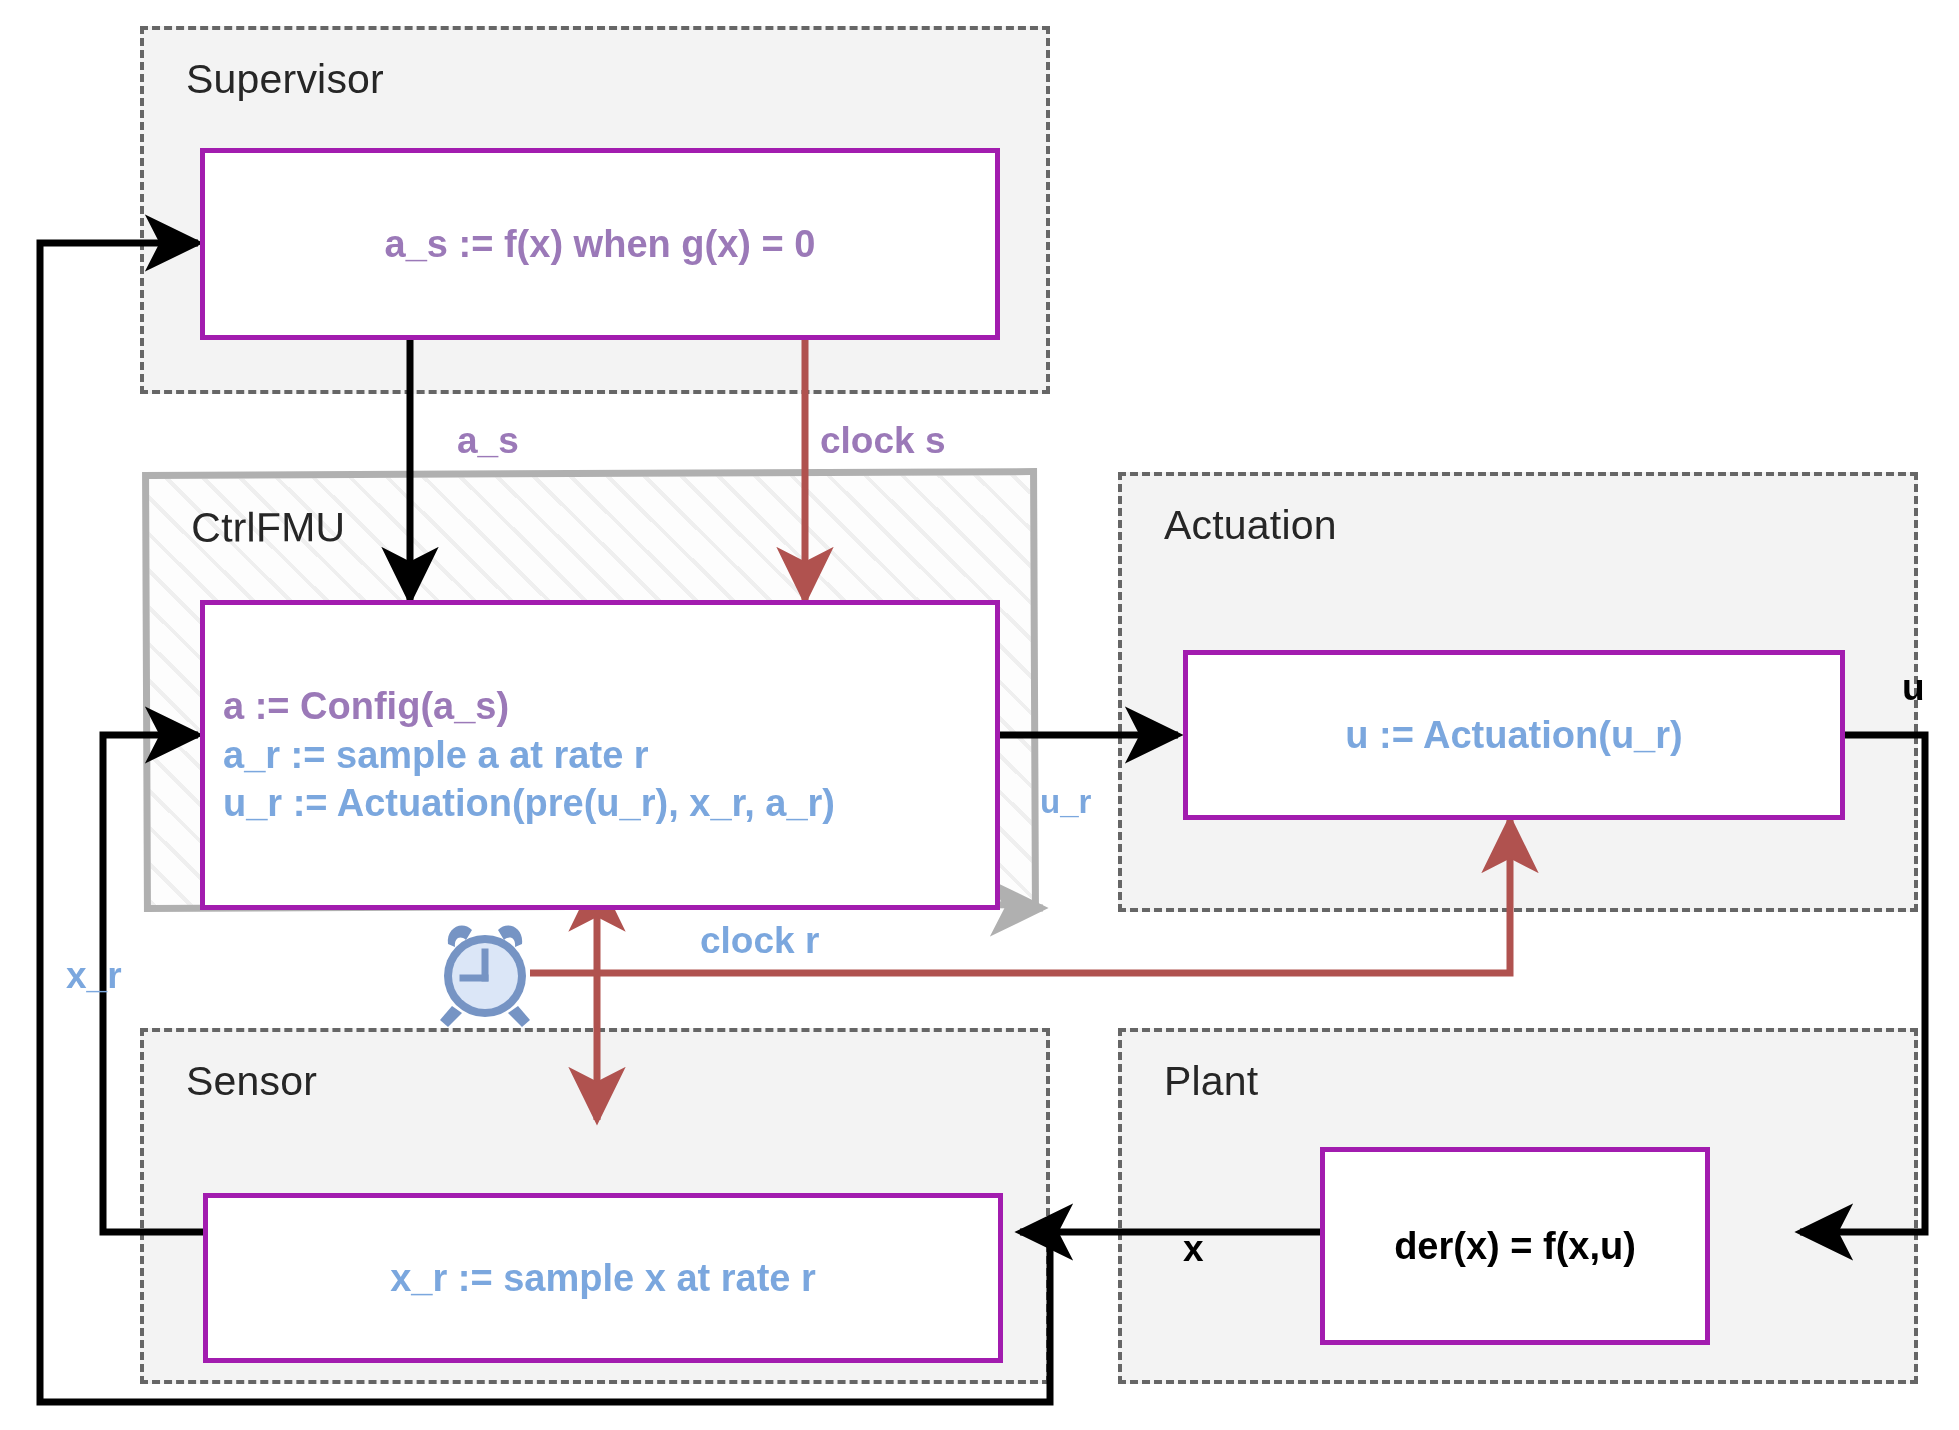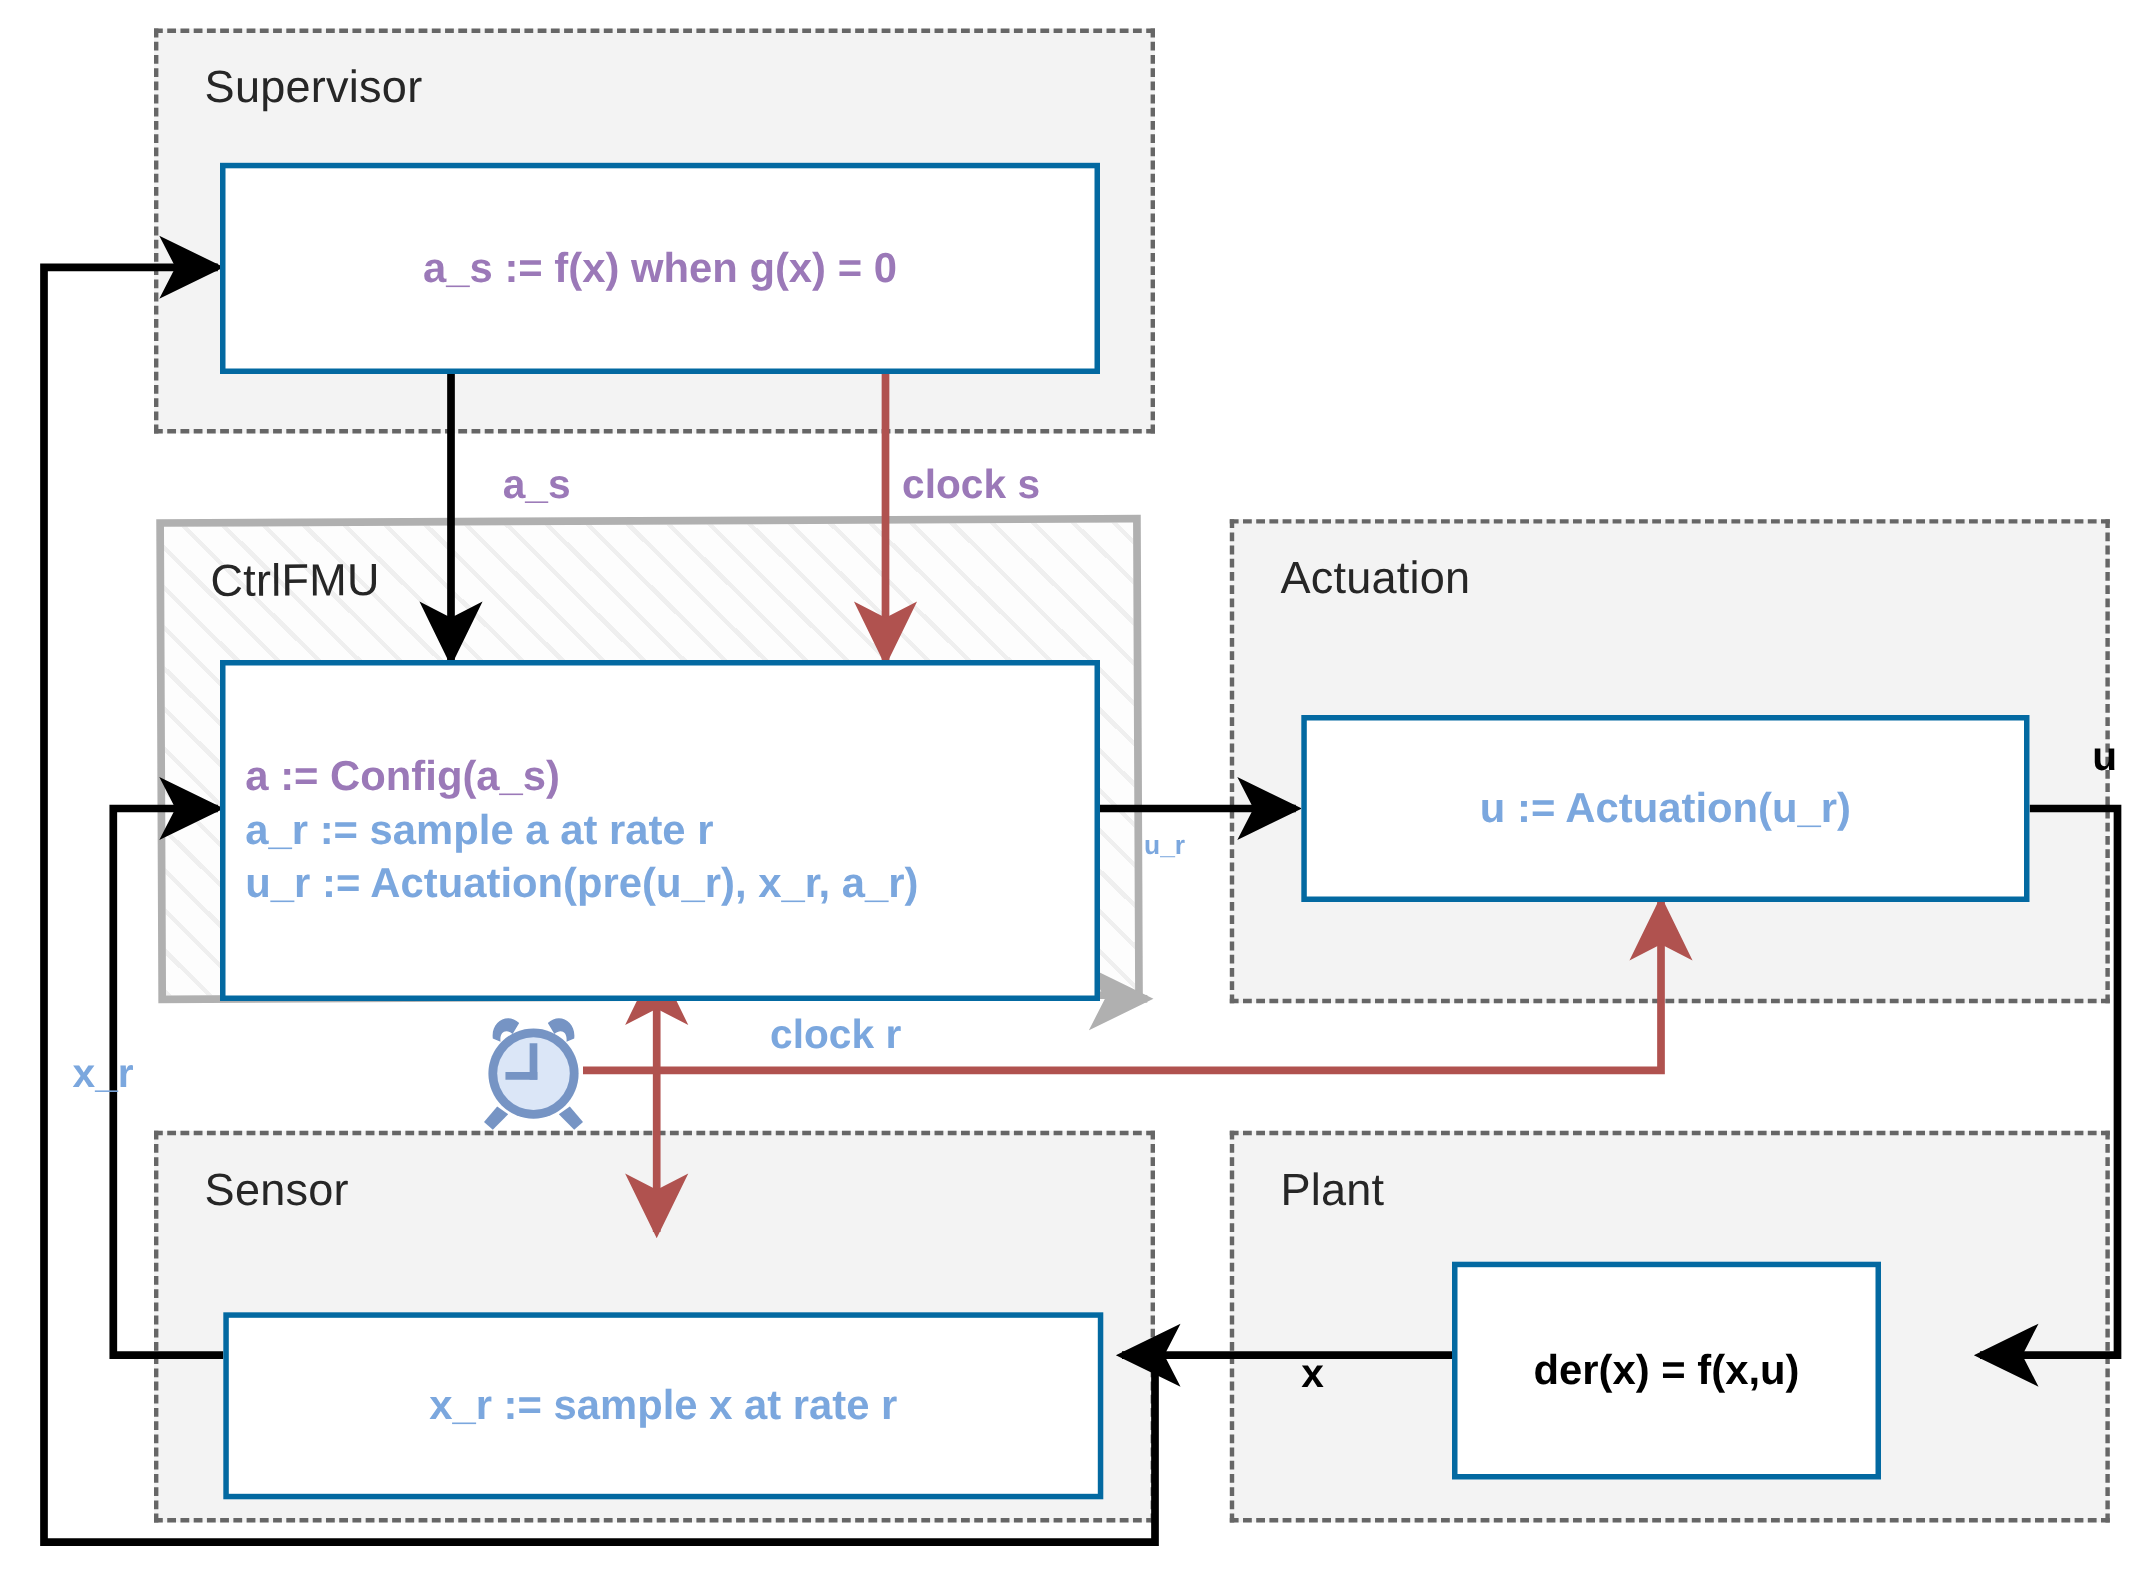--- a/index.html
+++ b/index.html
@@ -56,21 +56,21 @@
       rgba(0,0,0,0) 4px,
       rgba(0,0,0,0) 26px
     );
   }
 
   
   .eqbox {
     position: absolute;
     box-sizing: border-box;
     background: #ffffff;
-    border: 5px solid #0369a1;
+    border: 5px solid #a21caf;
     display: flex;
     align-items: center;
     justify-content: center;
   }
   .eqbox.left-align {
     justify-content: flex-start;
     padding-left: 18px;
   }
   .eqlines {
     display: block;
@@ -87,21 +87,21 @@
   .c-black  { color: #000000; }
 
   
   .siglabel {
     position: absolute;
     font-size: 37px;
     font-weight: bold;
     white-space: nowrap;
     font-family: "Liberation Sans", sans-serif;
   }
-  .siglabel.small { font-size: 24px; }
+  .siglabel.small { font-size: 33px; margin-top: 28px; }
 
   
   .clock-icon {
     position: absolute;
     width: 110px;
     height: 110px;
   }
 </style>
 </head>
 <body>

